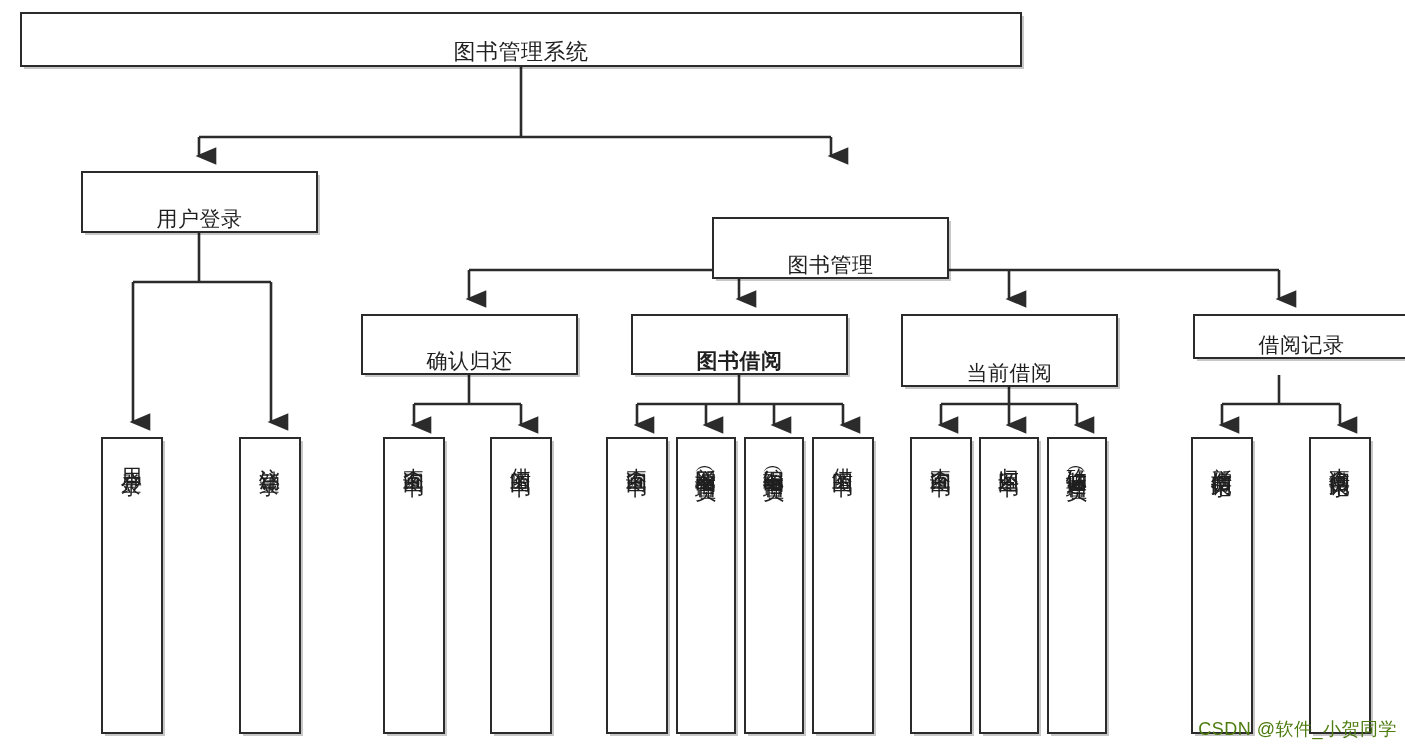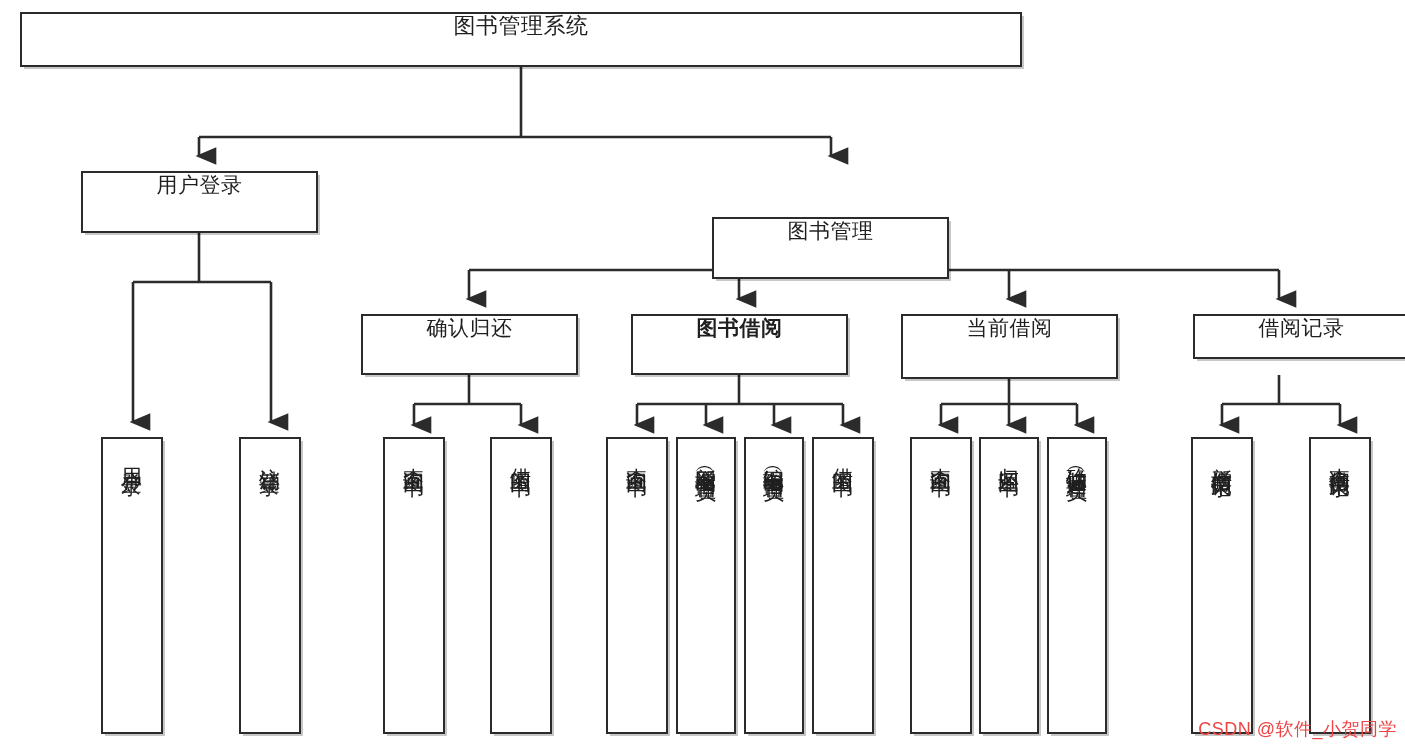--- a/index.html
+++ b/index.html
@@ -26,21 +26,21 @@
     height: 747px;
     pointer-events: none;
   }
   .node {
     position: absolute;
     box-sizing: border-box;
     background: #ffffff;
     border: 2.5px solid #2b2b2b;
     box-shadow: 3px 3px 0 -1px rgba(0,0,0,0.22);
     display: flex;
-    align-items: flex-start;
+    align-items: flex-end;
     justify-content: center;
     z-index: 2;
   }
   .node .label {
     font-size: 21px;
     line-height: 1.12;
     color: #1f1f1f;
     letter-spacing: 0.5px;
     text-align: center;
     white-space: nowrap;
@@ -63,21 +63,21 @@
     max-height: 100%;
   }
   .node.vertical.tall .label {
     letter-spacing: 2px;
   }
   #watermark {
     position: absolute;
     right: 8px;
     bottom: 6px;
     font-size: 18px;
-    color: #ef4444;
+    color: #4d7c0f;
     letter-spacing: 0.5px;
     z-index: 5;
     white-space: nowrap;
   }
 </style>
 </head>
 <body>
 
 <div id="canvas">
 
@@ -145,21 +145,21 @@
   </div>
 
   <div class="node" id="node-new-book-rec" style="left:361px; top:314px; width:217px; height:61px;">
     <span class="label">确认归还</span>
   </div>
 
   <div class="node" id="node-book-borrow" style="left:631px; top:314px; width:217px; height:61px;font-weight:bold;">
     <span class="label">图书借阅</span>
   </div>
 
-  <div class="node" id="node-current-borrow" style="left:901px; top:314px; width:217px; height:65px;">
+  <div class="node" id="node-current-borrow" style="left:901px; top:314px; width:217px; height:73px;">
     <span class="label">当前借阅</span>
   </div>
 
   <div class="node" id="node-borrow-record" style="left:1193px; top:314px; width:217px; height:45px;">
     <span class="label">借阅记录</span>
   </div>
 
   <div class="node vertical" style="left:101px; top:437px; width:62px; height:297px;">
     <span class="label">用户登录</span>
   </div>

